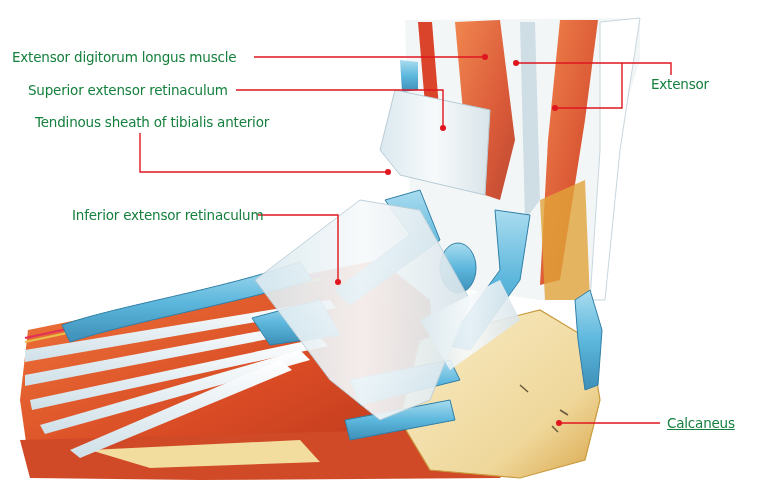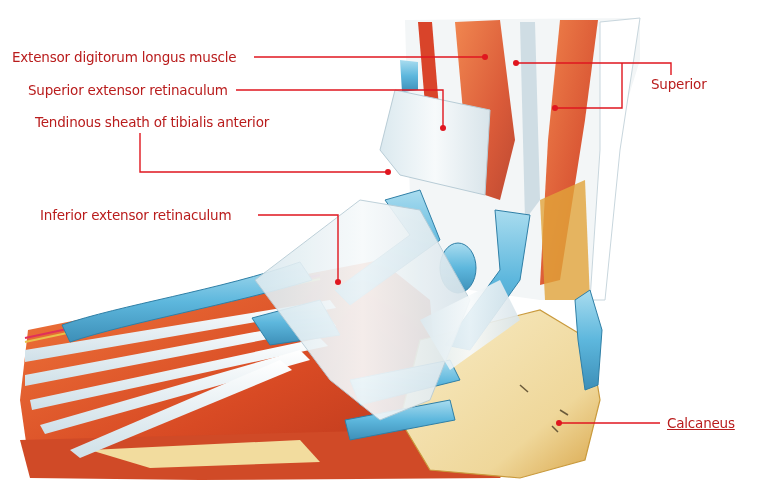--- a/index.html
+++ b/index.html
@@ -1,19 +1,19 @@
 <!DOCTYPE html>
 <html><head>
 <meta charset="utf-8">
 <style>
   html, body { margin:0; padding:0; background:#ffffff; }
   body { width:768px; height:498px; position:relative; overflow:hidden; font-family:"DejaVu Sans", sans-serif; }
   #stage { position:absolute; left:0; top:0; width:768px; height:498px; }
   svg.illus { position:absolute; left:0; top:0; }
-  .label { position:absolute; color:#b91c1c; font-family:"DejaVu Sans", sans-serif; font-size:13.5px; line-height:16px; white-space:nowrap; letter-spacing:-0.2px; }
+  .label { position:absolute; color:#15803d; font-family:"DejaVu Sans", sans-serif; font-size:13.5px; line-height:16px; white-space:nowrap; letter-spacing:-0.2px; }
   .label.multi { line-height:20px; }
 </style>
 </head>
 <body>
 
 <div id="stage">
 
   <svg class="illus" width="768" height="498" viewBox="0 0 768 498">
     <defs>
       <linearGradient id="sheath" x1="0" y1="0" x2="0" y2="1">
@@ -109,18 +109,18 @@
       <circle cx="555" cy="108" r="3"></circle>
       <circle cx="338" cy="282" r="3"></circle>
       <circle cx="559" cy="423" r="3"></circle>
     </g>
   </svg>
 
   <div class="label" style="left:12px; top:49px;">Extensor digitorum longus muscle</div>
   <div class="label" style="left:35px; top:114px;">Tendinous sheath of tibialis anterior</div>
   <div class="label" style="left:28px; top:82px;">Superior extensor retinaculum</div>
   <div class="label multi" style="left:651px; top:74px;">
-    <div>Superior</div>
+    <div>Extensor</div>
   </div>
-  <div class="label" style="left:40px; top:207px;">Inferior extensor retinaculum</div>
+  <div class="label" style="left:72px; top:207px;">Inferior extensor retinaculum</div>
   <div class="label" style="left:667px; top:415px;text-decoration:underline;">Calcaneus</div>
 
 </div>
 
 </body></html>

